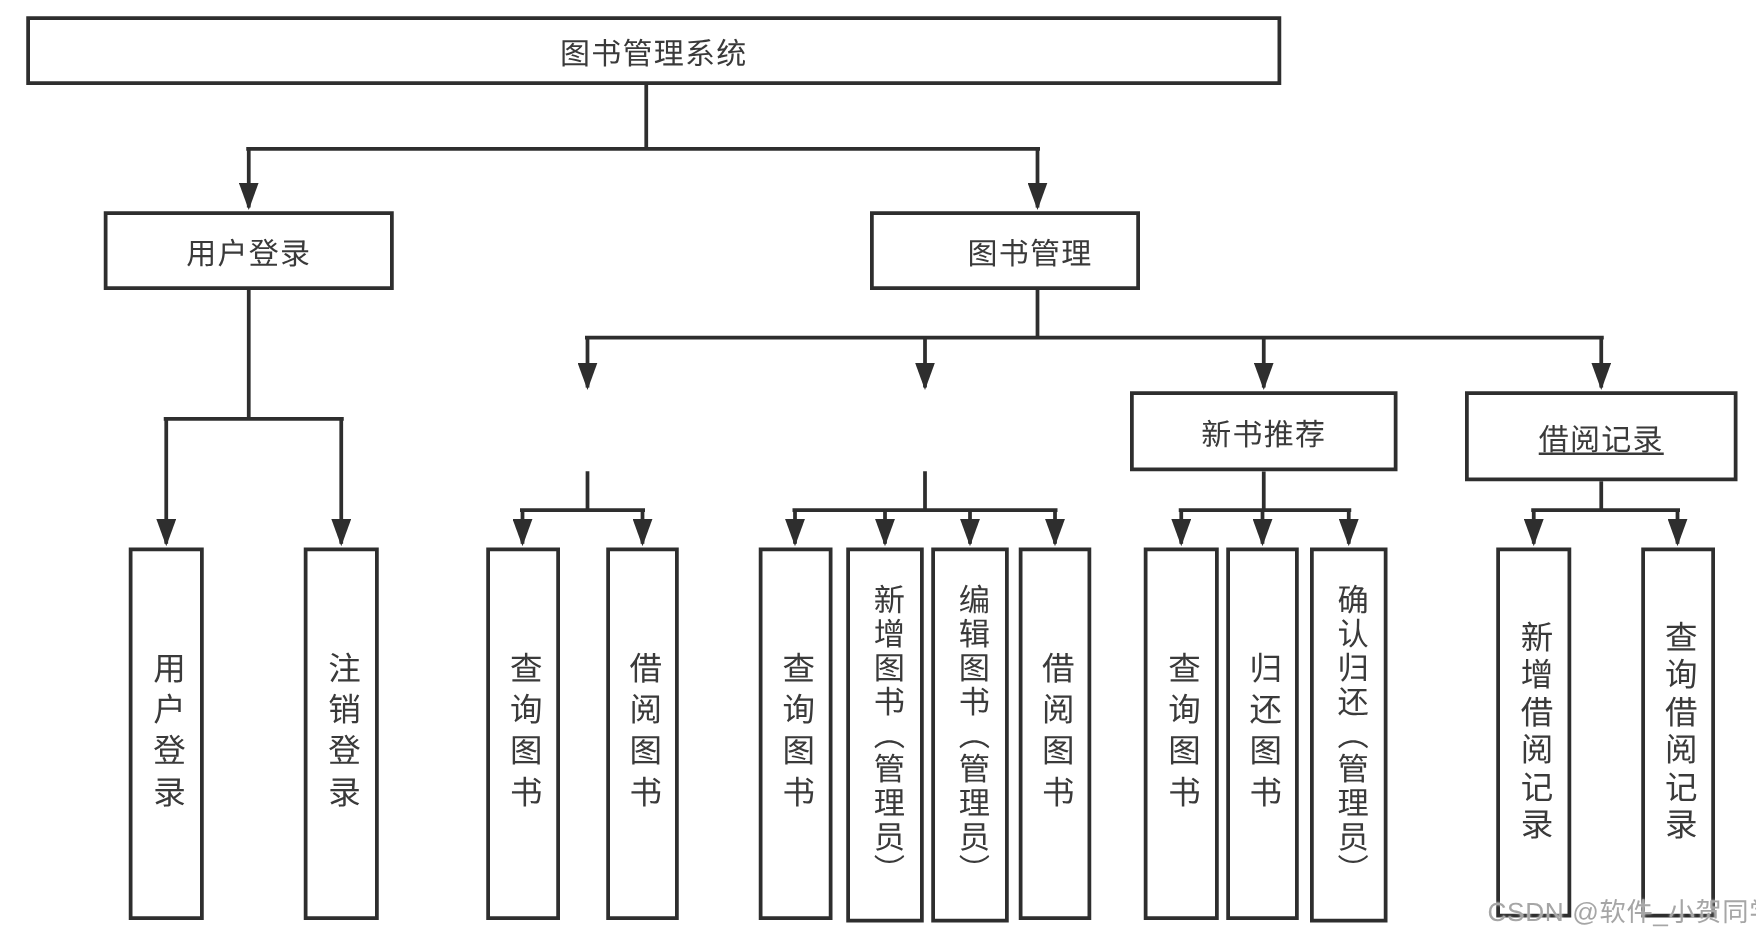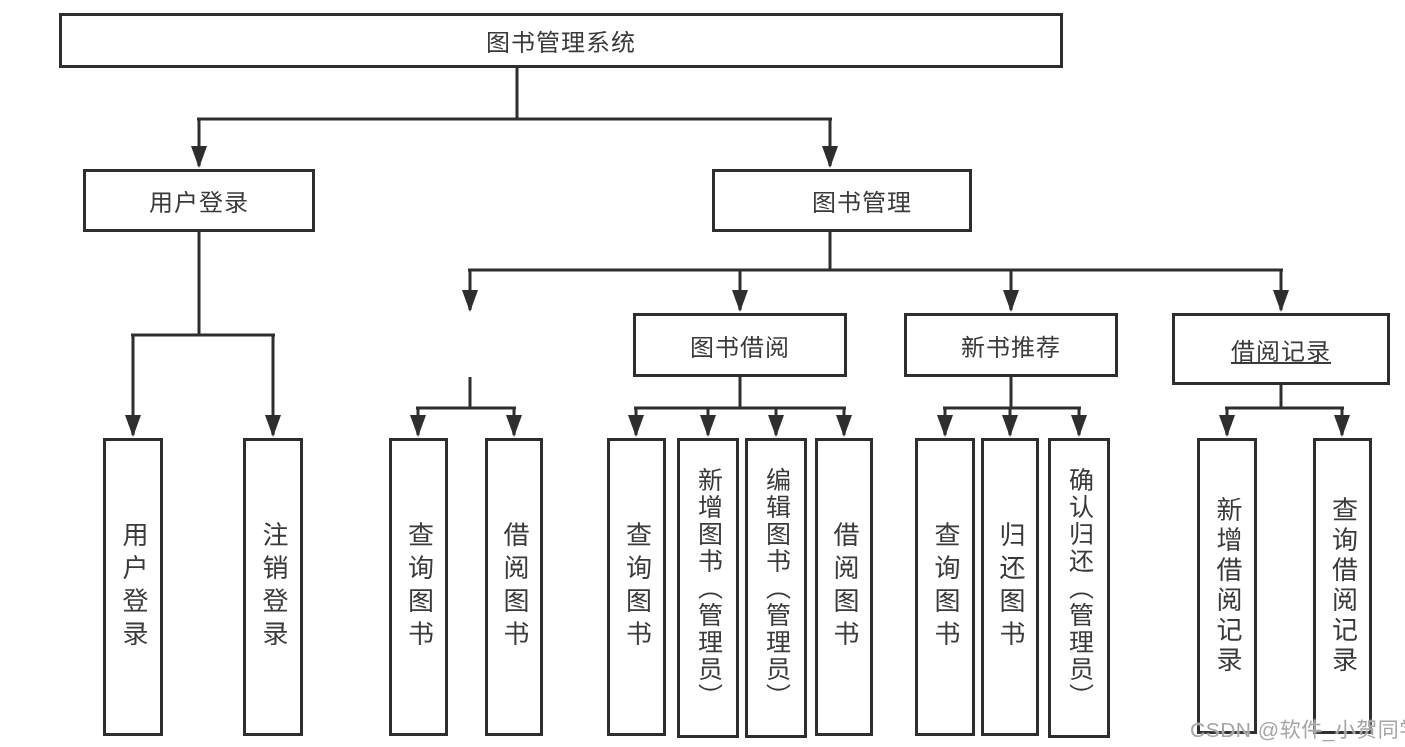--- a/index.html
+++ b/index.html
@@ -92,26 +92,25 @@
     </g>
 
     <g>
       <line x1="1281" y1="377" x2="1281" y2="408"></line>
       <line x1="1225" y1="408" x2="1344" y2="408"></line>
       <line x1="1227" y1="408" x2="1227" y2="435" marker-end="url(#arrow)"></line>
       <line x1="1342" y1="408" x2="1342" y2="435" marker-end="url(#arrow)"></line>
     </g>
   </svg>
 
-  <div class="node" style="left:21px;top:13px;width:1004px;height:55px;margin-left:38px;">图书管理系统</div>
+  <div class="node" style="left:21px;top:13px;width:1004px;height:55px;">图书管理系统</div>
 
   <div class="node" style="left:83px;top:169px;width:232px;height:63px;">用户登录</div>
-  <div class="node" style="left:712px;top:169px;width:260px;height:63px;padding-left:40px;">图书管理</div>
+  <div class="node" style="left:696px;top:169px;width:216px;height:63px;padding-left:40px;">图书管理</div>
 
-  <div class="node" style="left:633px;top:313px;width:214px;height:64px;">图书借阅</div>
   <div class="node" style="left:904px;top:313px;width:214px;height:64px;">新书推荐</div>
   <div class="node" style="left:1172px;top:313px;width:218px;height:72px;text-decoration:underline;">借阅记录</div>
 
   <div class="node leaf" style="left:103px;top:438px;width:60px;height:298px;">
     <span class="vtext">用户登录</span>
   </div>
   <div class="node leaf" style="left:243px;top:438px;width:60px;height:298px;">
     <span class="vtext">注销登录</span>
   </div>
 

